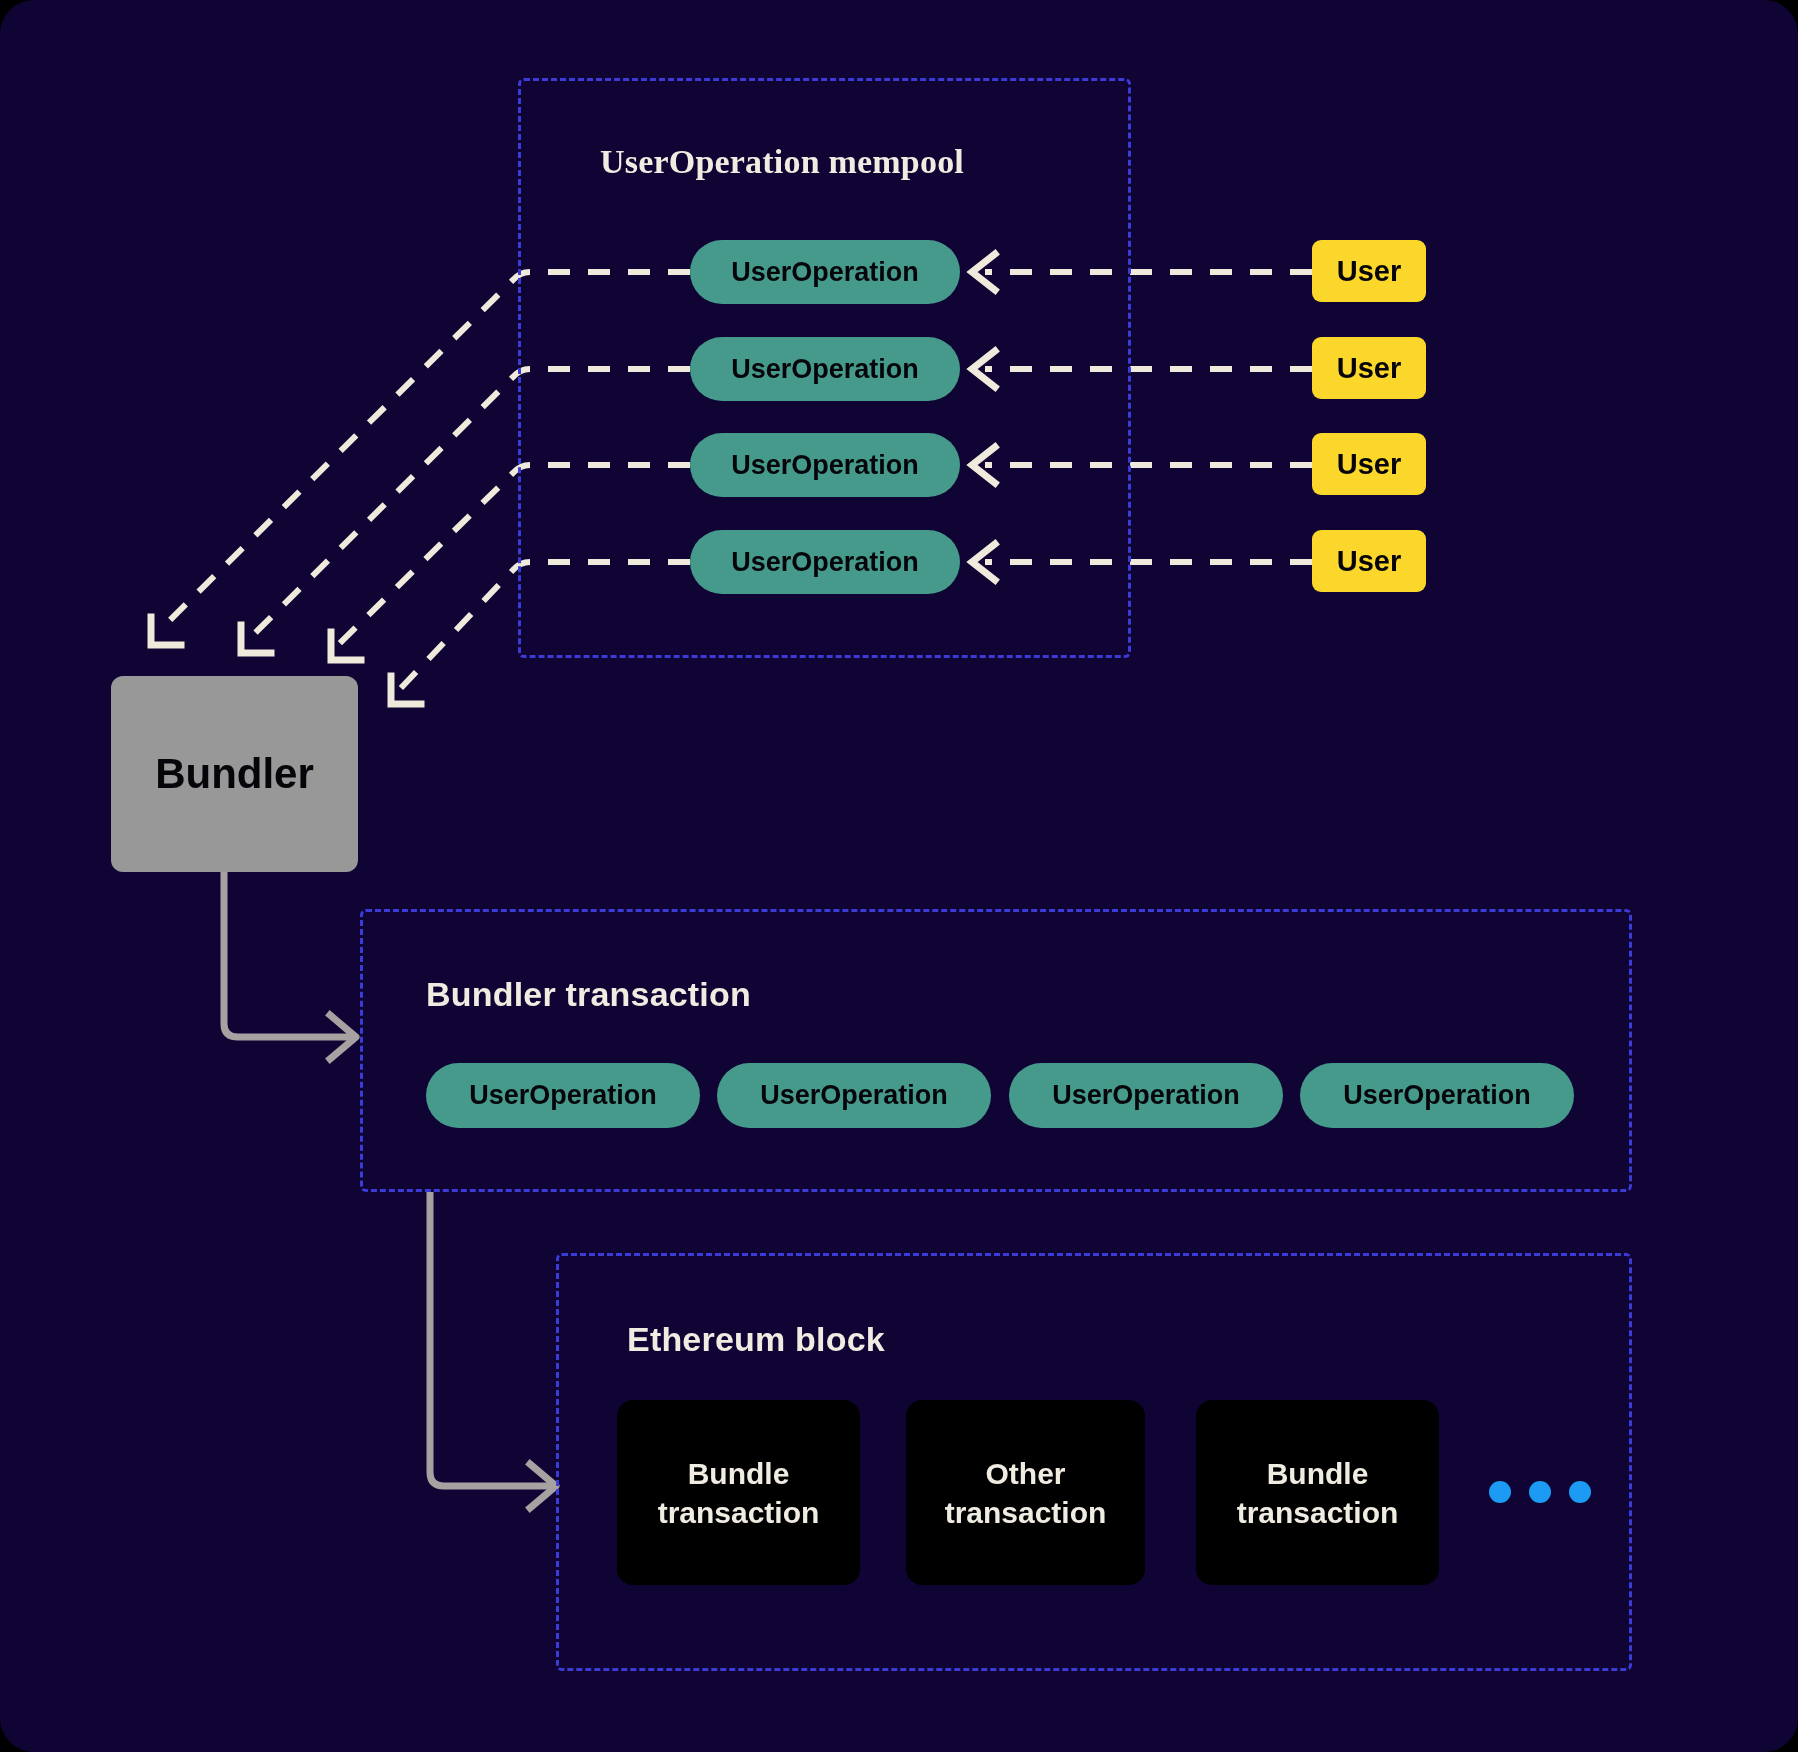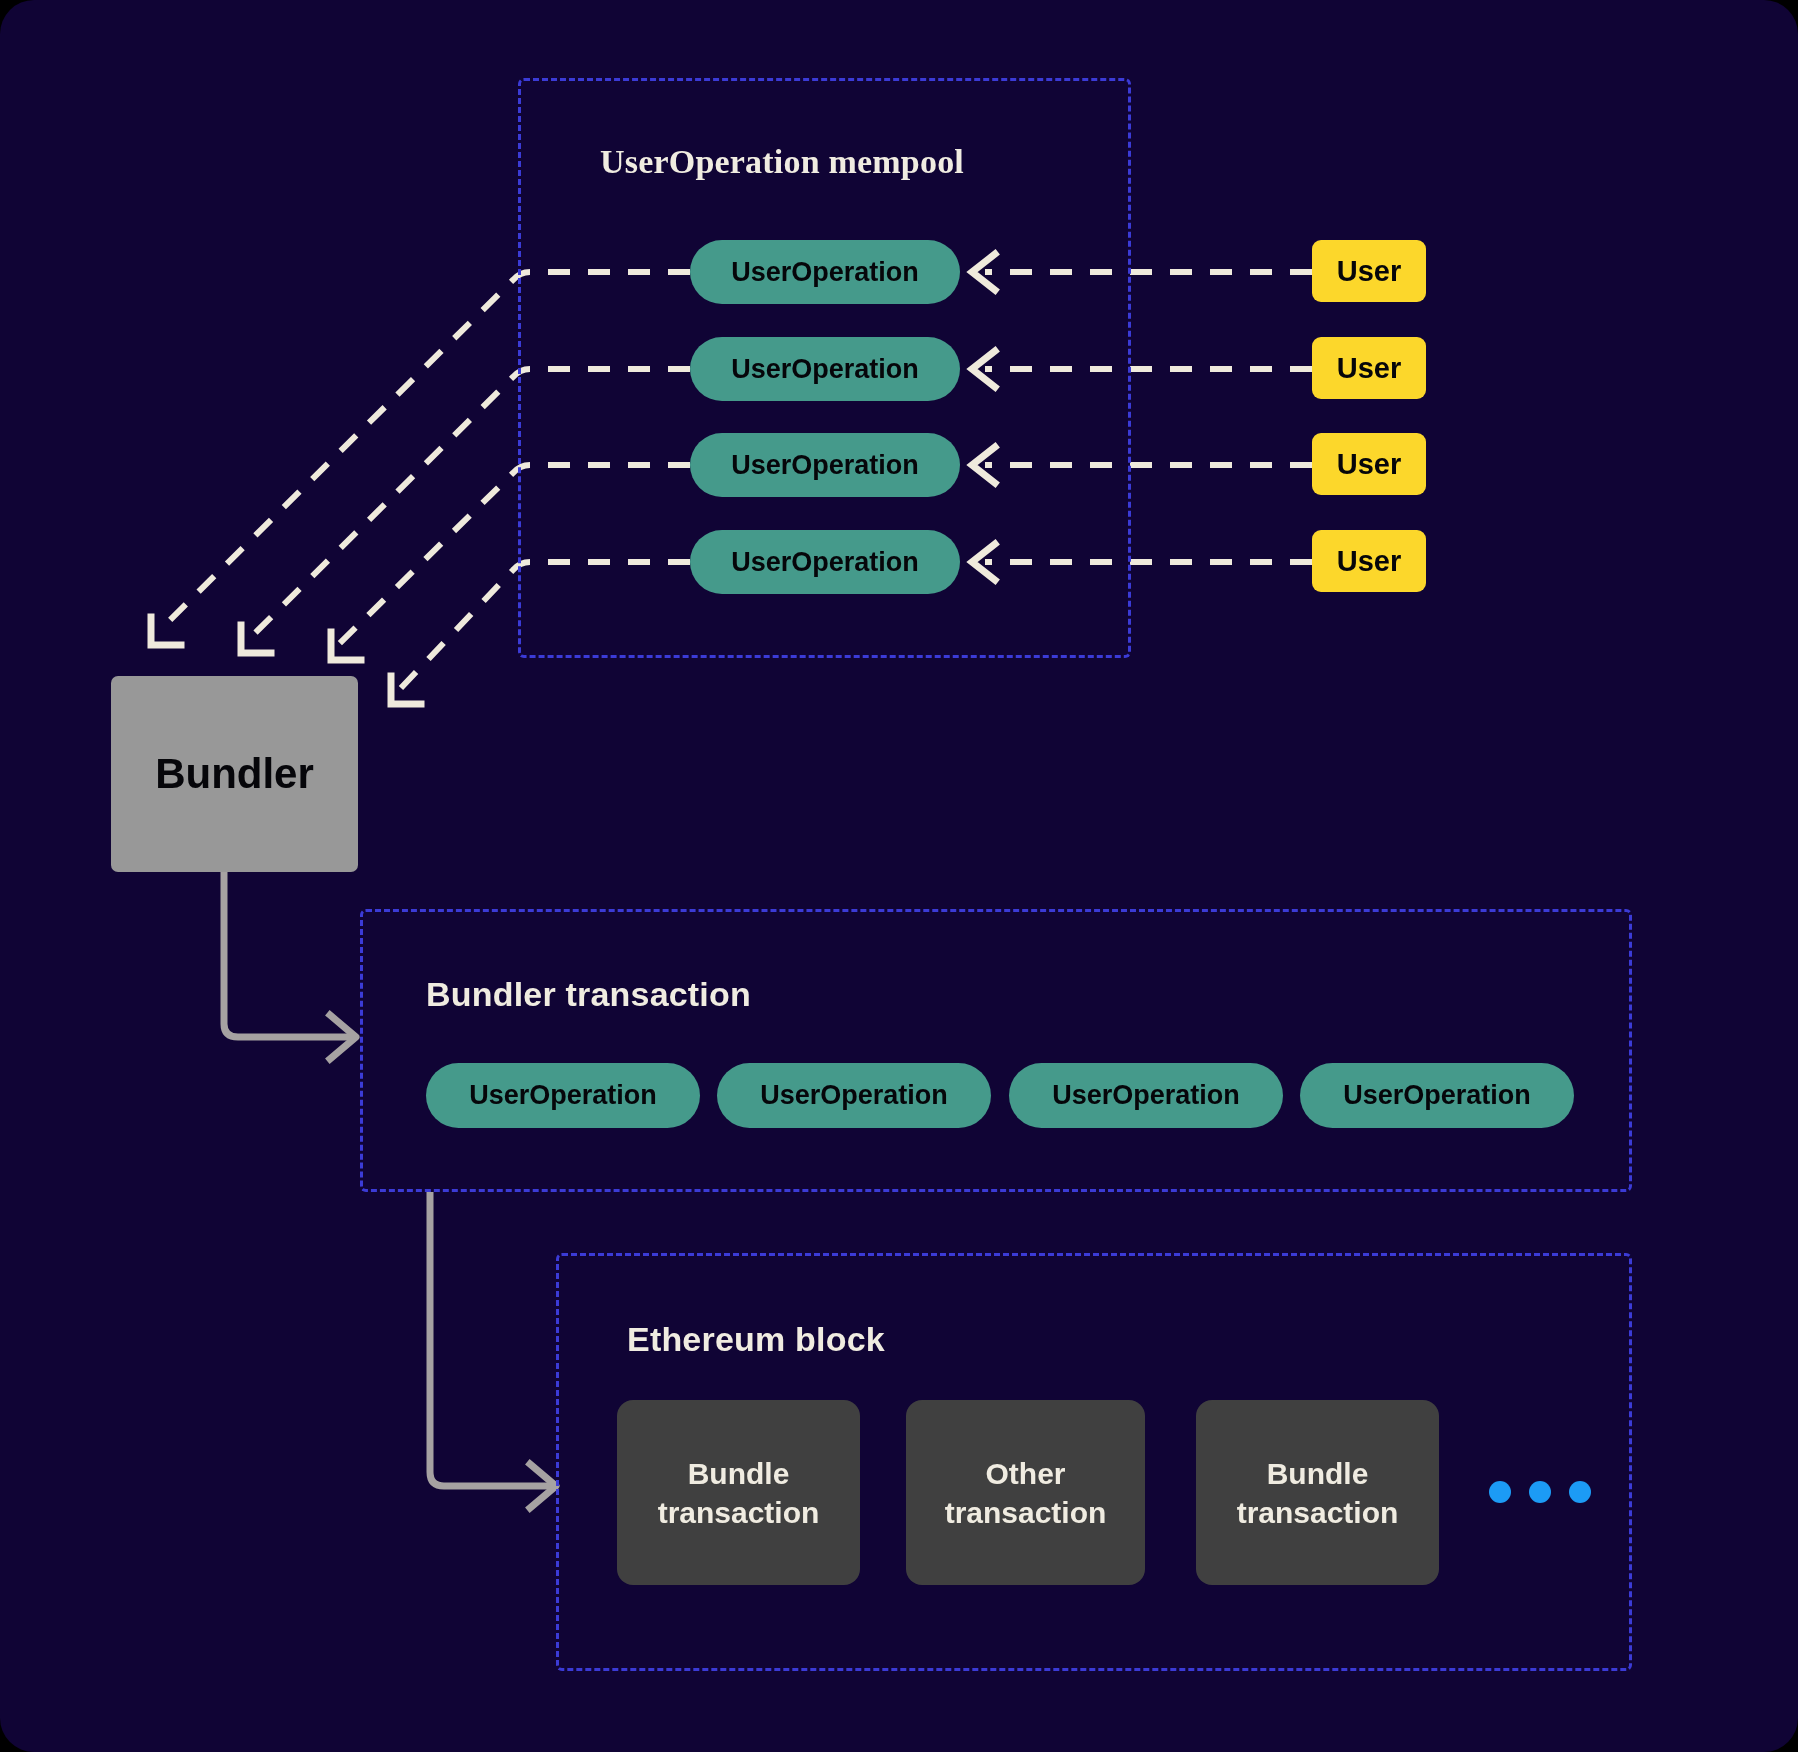--- a/index.html
+++ b/index.html
@@ -65,32 +65,32 @@
     box-sizing: border-box;
   }
 
   
   .bundler-node {
     position: absolute;
     background: #989898;
     color: #06060a;
     font-weight: bold;
     font-size: 42px;
-    border-radius: 7px;
+    border-radius: 12px;
     display: flex;
     align-items: center;
     justify-content: center;
     white-space: nowrap;
     box-sizing: border-box;
   }
 
   
   .tx-card {
     position: absolute;
-    background: #404040;
+    background: #000000;
     color: #f0ece1;
     font-weight: bold;
     font-size: 30px;
     border-radius: 16px;
     display: flex;
     align-items: center;
     justify-content: center;
     text-align: center;
     line-height: 1.3;
     box-sizing: border-box;

